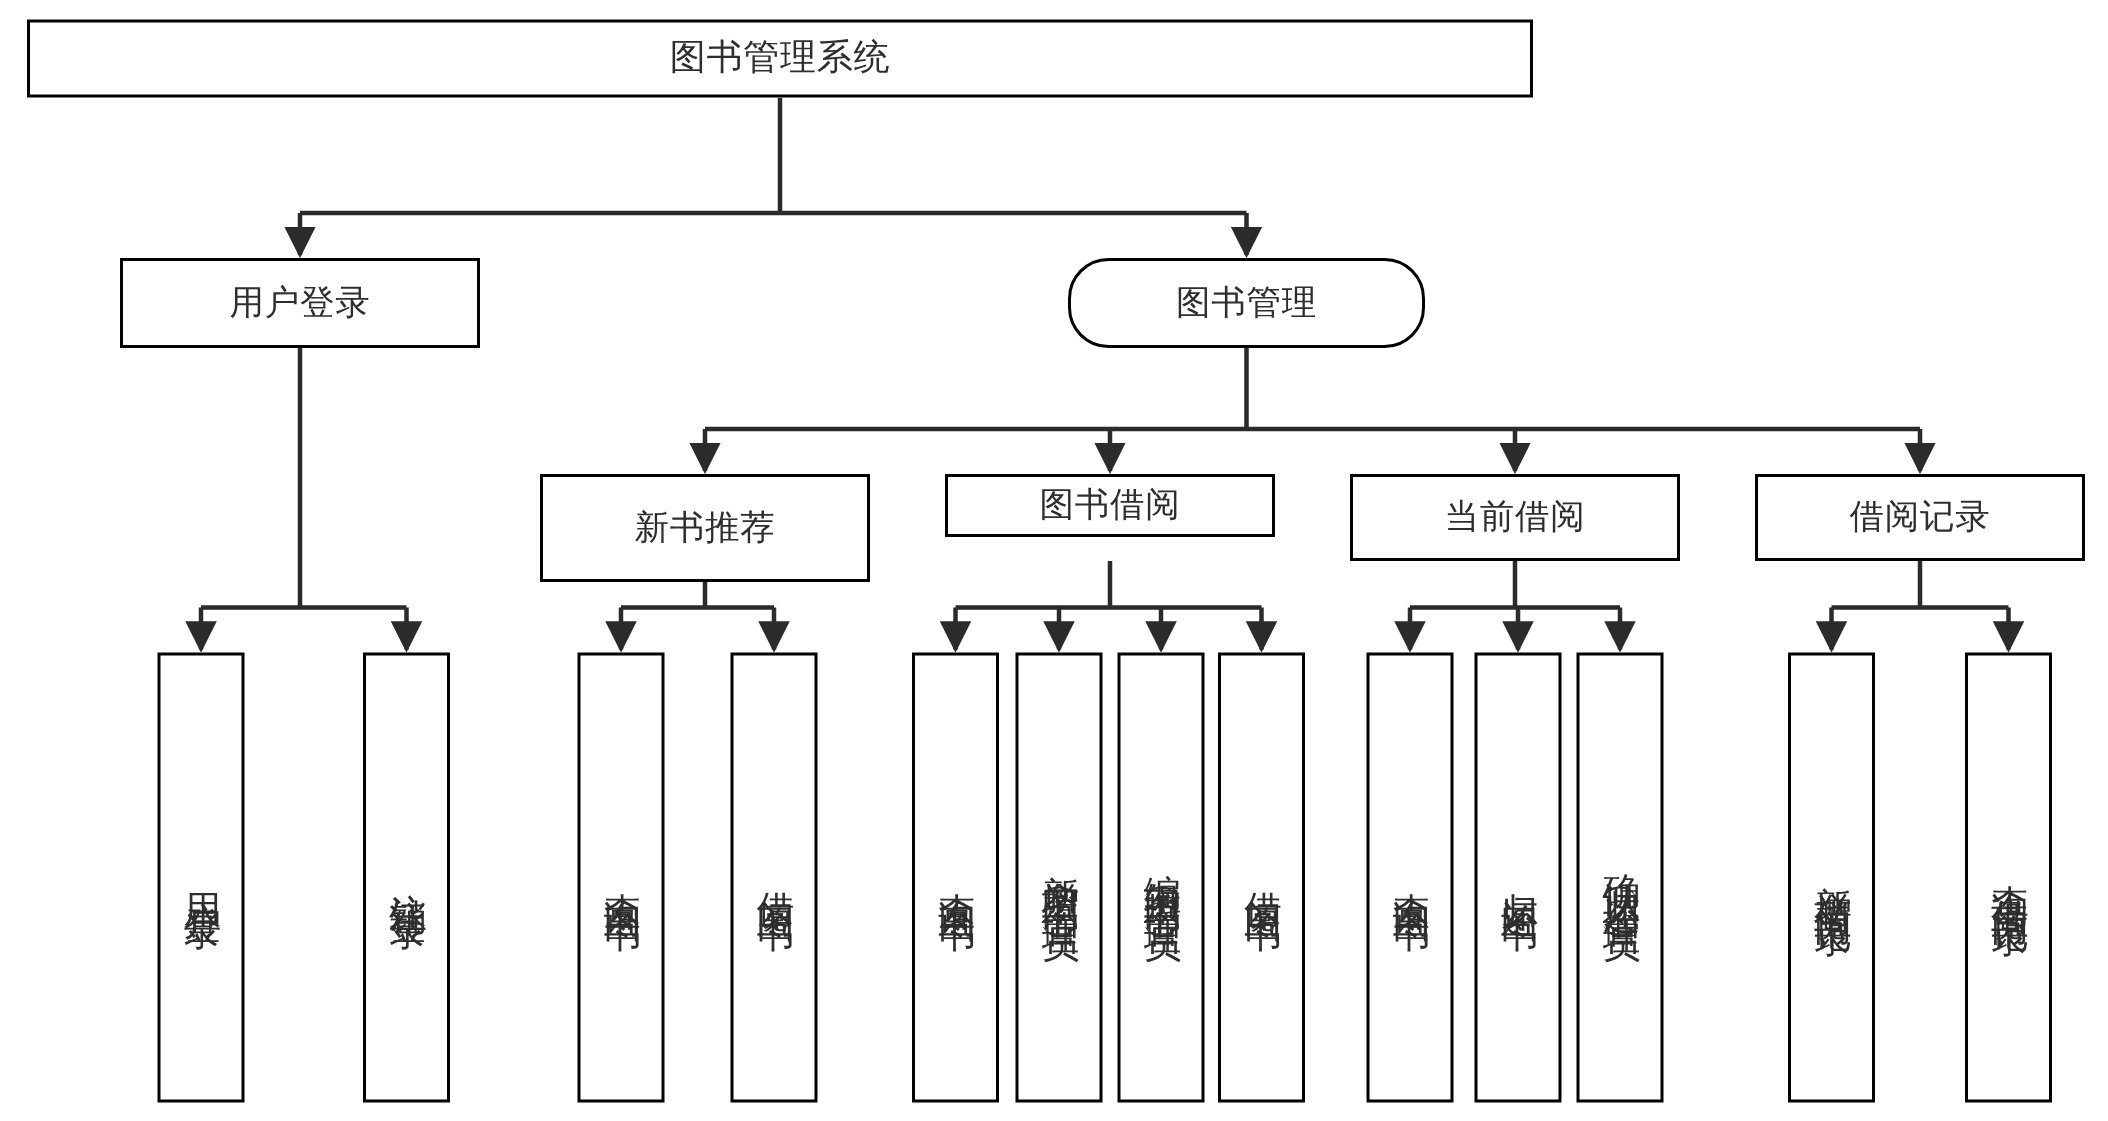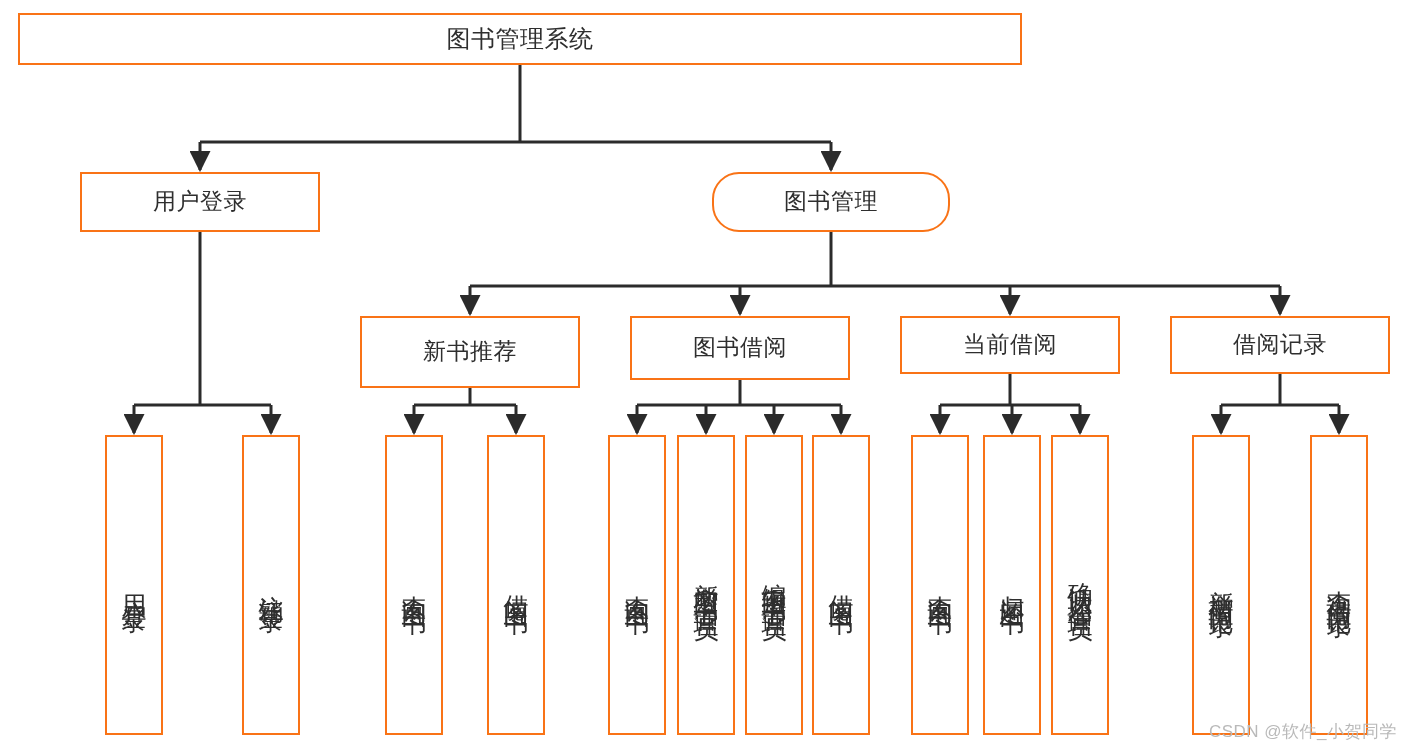--- a/index.html
+++ b/index.html
@@ -23,21 +23,21 @@
     left: 0;
     top: 0;
     width: 1405px;
     height: 747px;
     pointer-events: none;
   }
   .node {
     position: absolute;
     box-sizing: border-box;
     background: #ffffff;
-    border: 2px solid #f97316;
+    border: 2px solid #000000;
     display: flex;
     align-items: center;
     justify-content: center;
     z-index: 2;
   }
   .node .lbl {
     color: #2e2e2e;
     line-height: 1.18;
     white-space: nowrap;
     text-align: center;
@@ -127,21 +127,21 @@
       </div>
       <div class="node horiz" id="node-login" style="left: 80px; top: 172px; width: 240px; height: 60px;">
         <span class="lbl">用户登录</span>
       </div>
       <div class="node horiz" id="node-bookmgmt" style="left: 712px; top: 172px; width: 238px; height: 60px; border-radius: 27px;">
         <span class="lbl">图书管理</span>
       </div>
       <div class="node horiz" id="node-newbook" style="left: 360px; top: 316px; width: 220px; height: 72px;">
         <span class="lbl">新书推荐</span>
       </div>
-      <div class="node horiz" id="node-borrow" style="left: 630px; top: 316px; width: 220px; height: 64px;">
+      <div class="node horiz" id="node-borrow" style="left: 630px; top: 316px; width: 220px; height: 42px;">
         <span class="lbl">图书借阅</span>
       </div>
       <div class="node horiz" id="node-current" style="left: 900px; top: 316px; width: 220px; height: 58px;">
         <span class="lbl">当前借阅</span>
       </div>
       <div class="node horiz" id="node-records" style="left: 1170px; top: 316px; width: 220px; height: 58px;">
         <span class="lbl">借阅记录</span>
       </div>
       <div class="node vert" id="node-leaf-user-login" style="left: 105px; top: 435px; width: 58px; height: 300px;">
         <span class="lbl">用户登录</span>
@@ -177,14 +177,13 @@
         <span class="lbl">确认归还（管理员）</span>
       </div>
       <div class="node vert" id="node-leaf-re-add" style="left: 1192px; top: 435px; width: 58px; height: 300px;">
         <span class="lbl">新增借阅记录</span>
       </div>
       <div class="node vert" id="node-leaf-re-query" style="left: 1310px; top: 435px; width: 58px; height: 300px;">
         <span class="lbl">查询借阅记录</span>
       </div>
     </div>
 
-  <div id="watermark">CSDN @软件_小贺同学</div>
 </div>
 
 </body></html>

